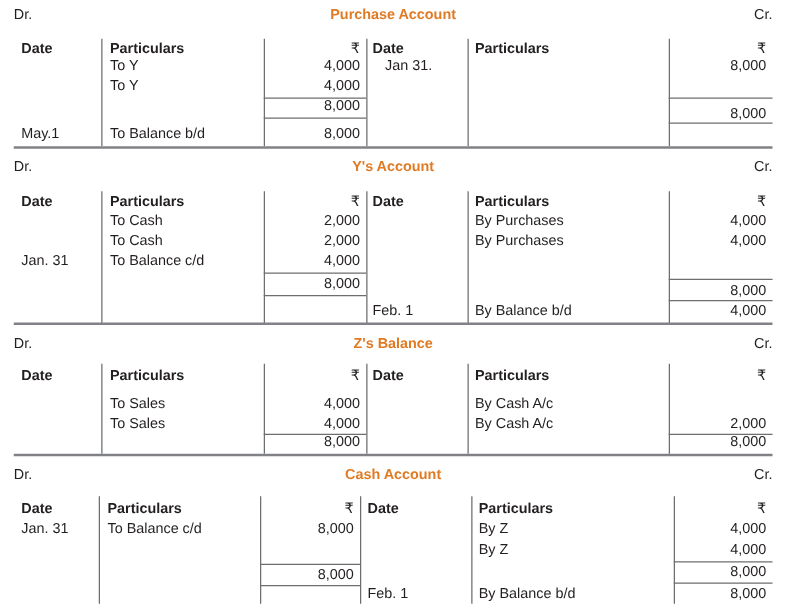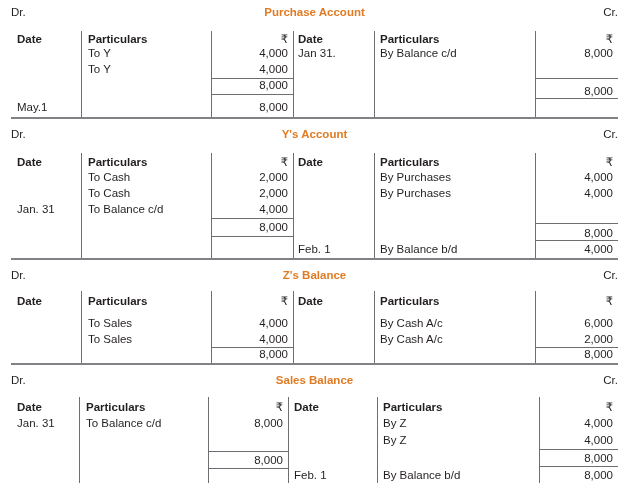--- a/index.html
+++ b/index.html
@@ -42,24 +42,24 @@
   <span class="t r" style="left:536px; width:77px; top:27px;">₹</span>
 
   <span class="t" style="left:88px; top:41px;">To Y</span>
   <span class="t r" style="left:212px; width:76px; top:41px;">4,000</span>
   <span class="t" style="left:88px; top:57px;">To Y</span>
   <span class="t r" style="left:212px; width:76px; top:57px;">4,000</span>
   <div class="hline" style="left:211px; width:82px; top:74px;"></div>
   <span class="t r" style="left:212px; width:76px; top:73px;">8,000</span>
   <div class="hline" style="left:211px; width:82px; top:90px;"></div>
   <span class="t" style="left:17px; top:95px;">May.1</span>
+  <span class="t" style="left:88px; top:95px;">To Balance b/d</span>
   <span class="t r" style="left:212px; width:76px; top:95px;">8,000</span>
 
-  <span class="t" style="left:298px; top:41px;">Jan 31.</span>
-  <span class="t" style="left:380px; top:41px;">By Balance c/d</span>
+  <span class="t" style="left:308px; top:41px;">Jan 31.</span>
   <span class="t r" style="left:536px; width:77px; top:41px;">8,000</span>
   <div class="hline" style="left:535px; width:83px; top:74px;"></div>
   <span class="t r" style="left:536px; width:77px; top:79px;">8,000</span>
   <div class="hline" style="left:535px; width:83px; top:94px;"></div>
   <div class="bottom" style="top:113px;"></div>
 </div>
 
 <div class="acct" style="top:126px; height:138px;">
   <div class="hdr">
     <span class="dr t">Dr.</span>
@@ -121,32 +121,31 @@
   <span class="t r" style="left:536px; width:77px; top:26px;">₹</span>
 
   <span class="t" style="left:88px; top:48px;">To Sales</span>
   <span class="t r" style="left:212px; width:76px; top:48px;">4,000</span>
   <span class="t" style="left:88px; top:64px;">To Sales</span>
   <span class="t r" style="left:212px; width:76px; top:64px;">4,000</span>
   <div class="hline" style="left:211px; width:82px; top:80px;"></div>
   <span class="t r" style="left:212px; width:76px; top:79px;">8,000</span>
 
   <span class="t" style="left:380px; top:48px;">By Cash A/c</span>
-  <span class="t r" style="left:536px; width:77px; top:48px;">6,000</span>
   <span class="t" style="left:380px; top:64px;">By Cash A/c</span>
   <span class="t r" style="left:536px; width:77px; top:64px;">2,000</span>
   <div class="hline" style="left:535px; width:83px; top:80px;"></div>
   <span class="t r" style="left:536px; width:77px; top:79px;">8,000</span>
   <div class="bottom" style="top:96px;"></div>
 </div>
 
 <div class="acct" style="top:372px; height:111px;">
   <div class="hdr">
     <span class="dr t">Dr.</span>
-    <span class="title t">Sales Balance</span>
+    <span class="title t">Cash Account</span>
     <span class="cr t">Cr.</span>
   </div>
   <div class="vline" style="left:79px; top:25px; height:86px;"></div>
   <div class="vline" style="left:208px; top:25px; height:86px;"></div>
   <div class="vline" style="left:288px; top:25px; height:86px;"></div>
   <div class="vline" style="left:377px; top:25px; height:86px;"></div>
   <div class="vline" style="left:539px; top:25px; height:86px;"></div>
   <span class="t b" style="left:17px; top:27px;">Date</span>
   <span class="t b" style="left:86px; top:27px;">Particulars</span>
   <span class="t r" style="left:209px; width:74px; top:27px;">₹</span>

